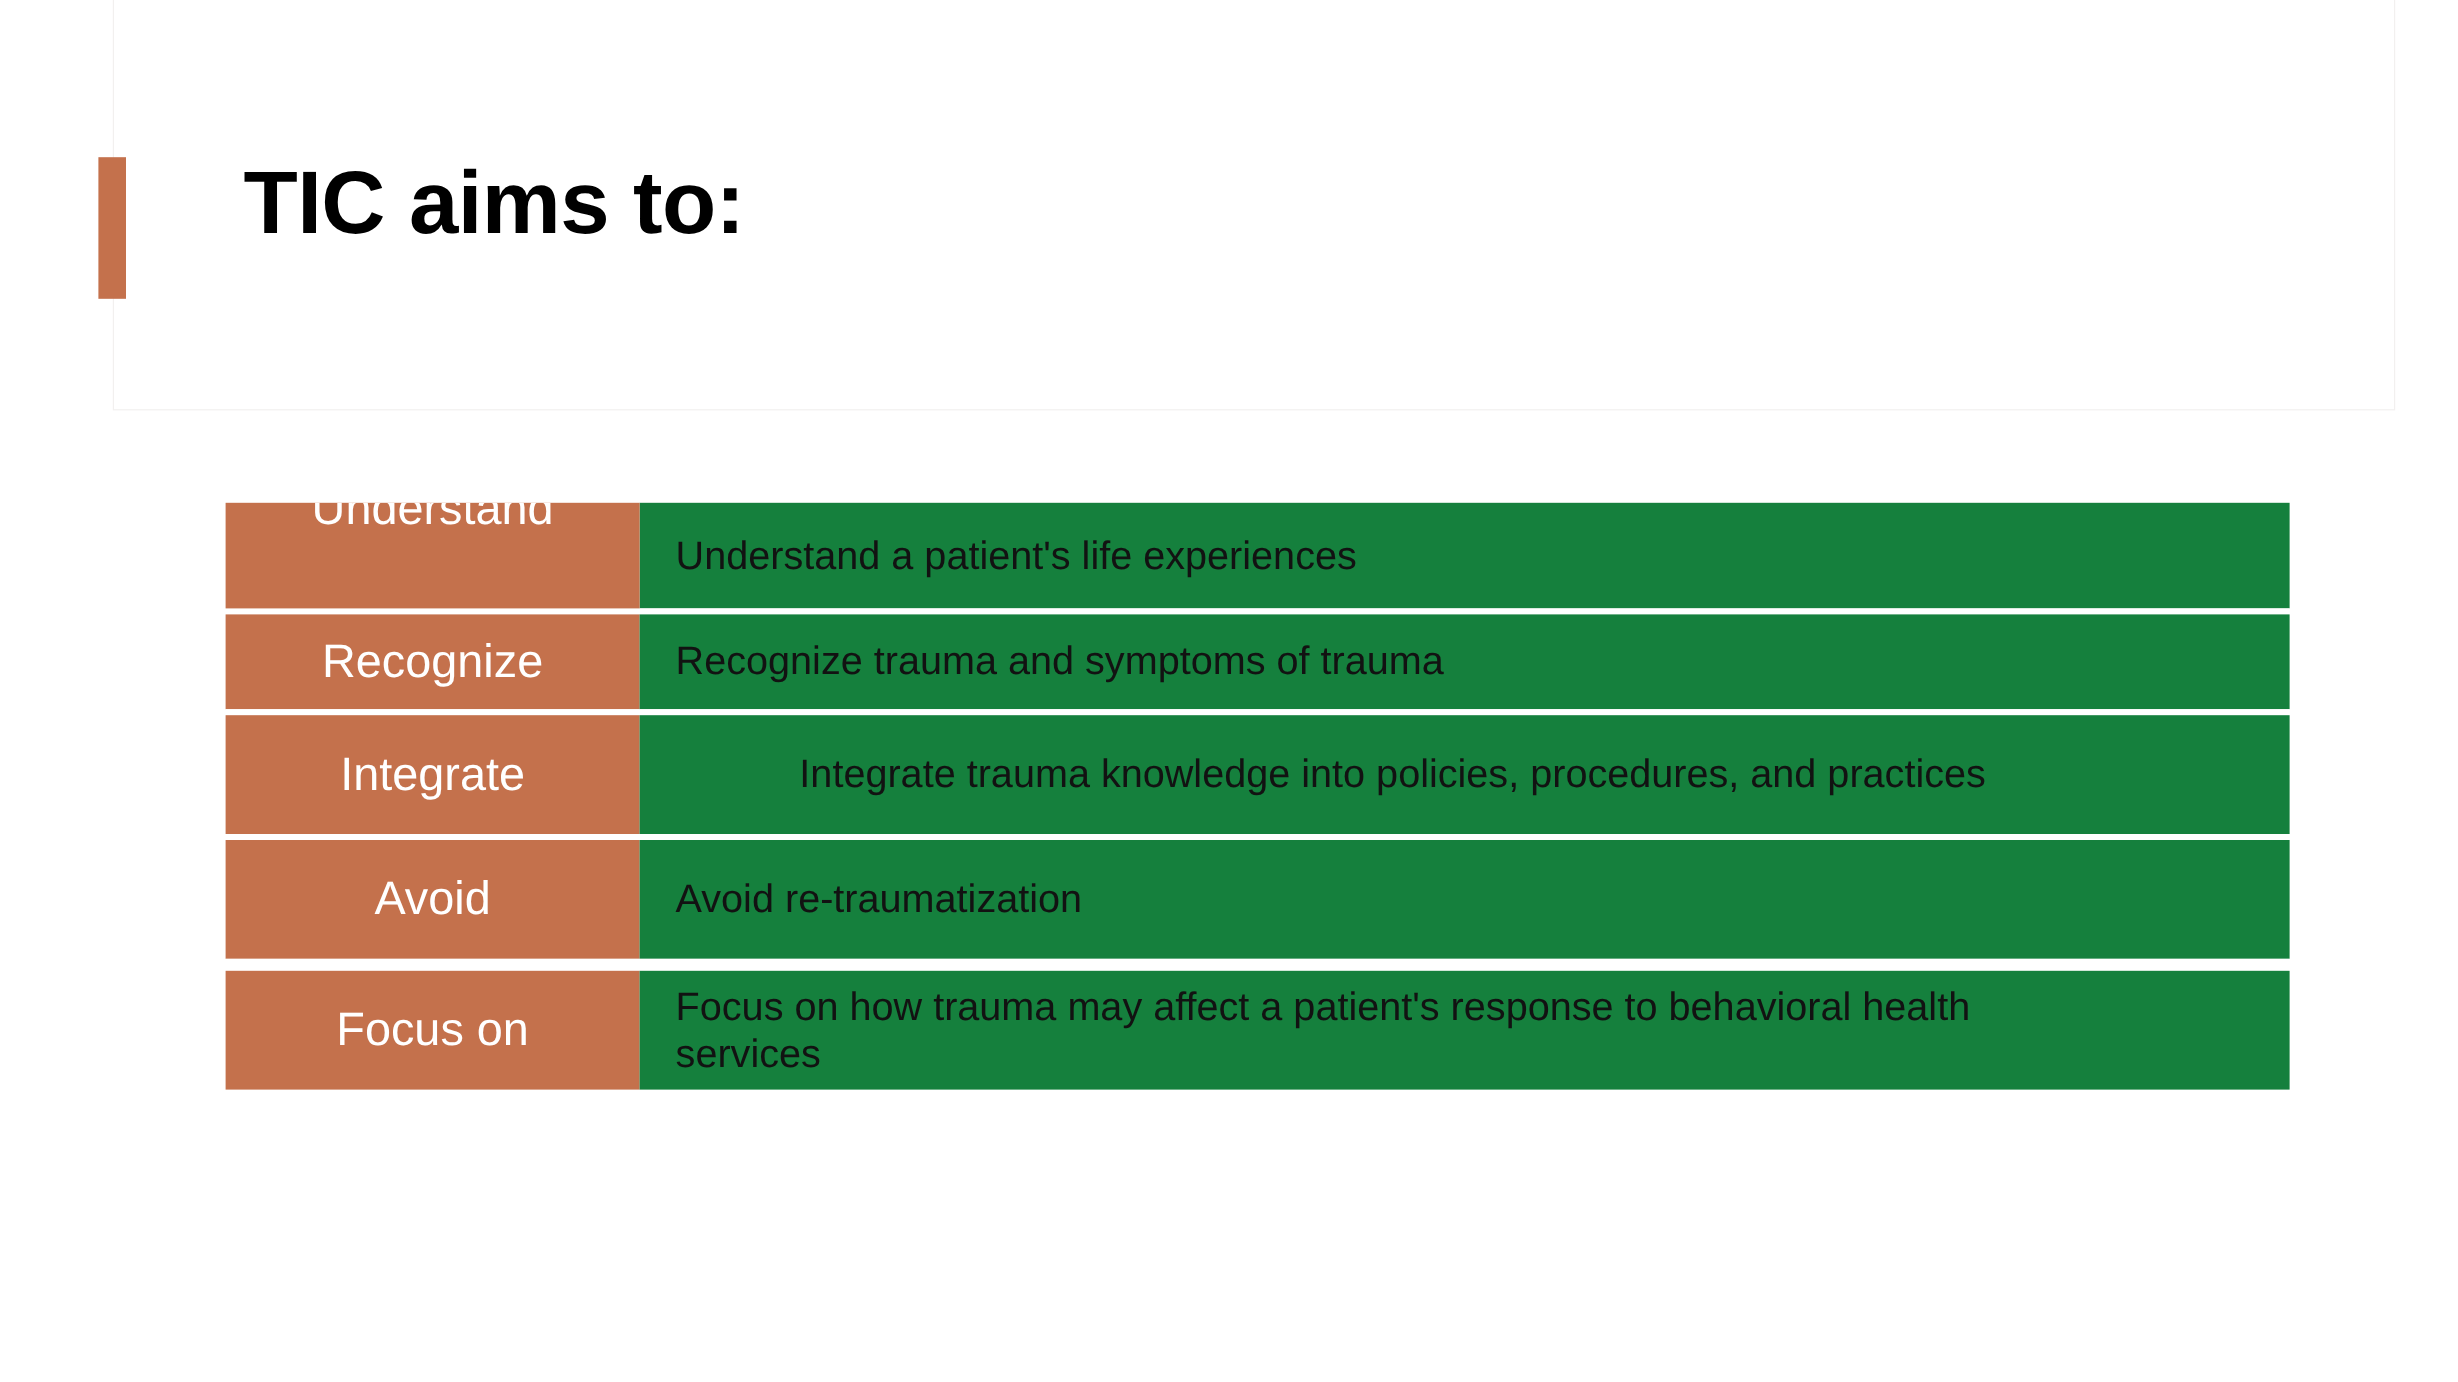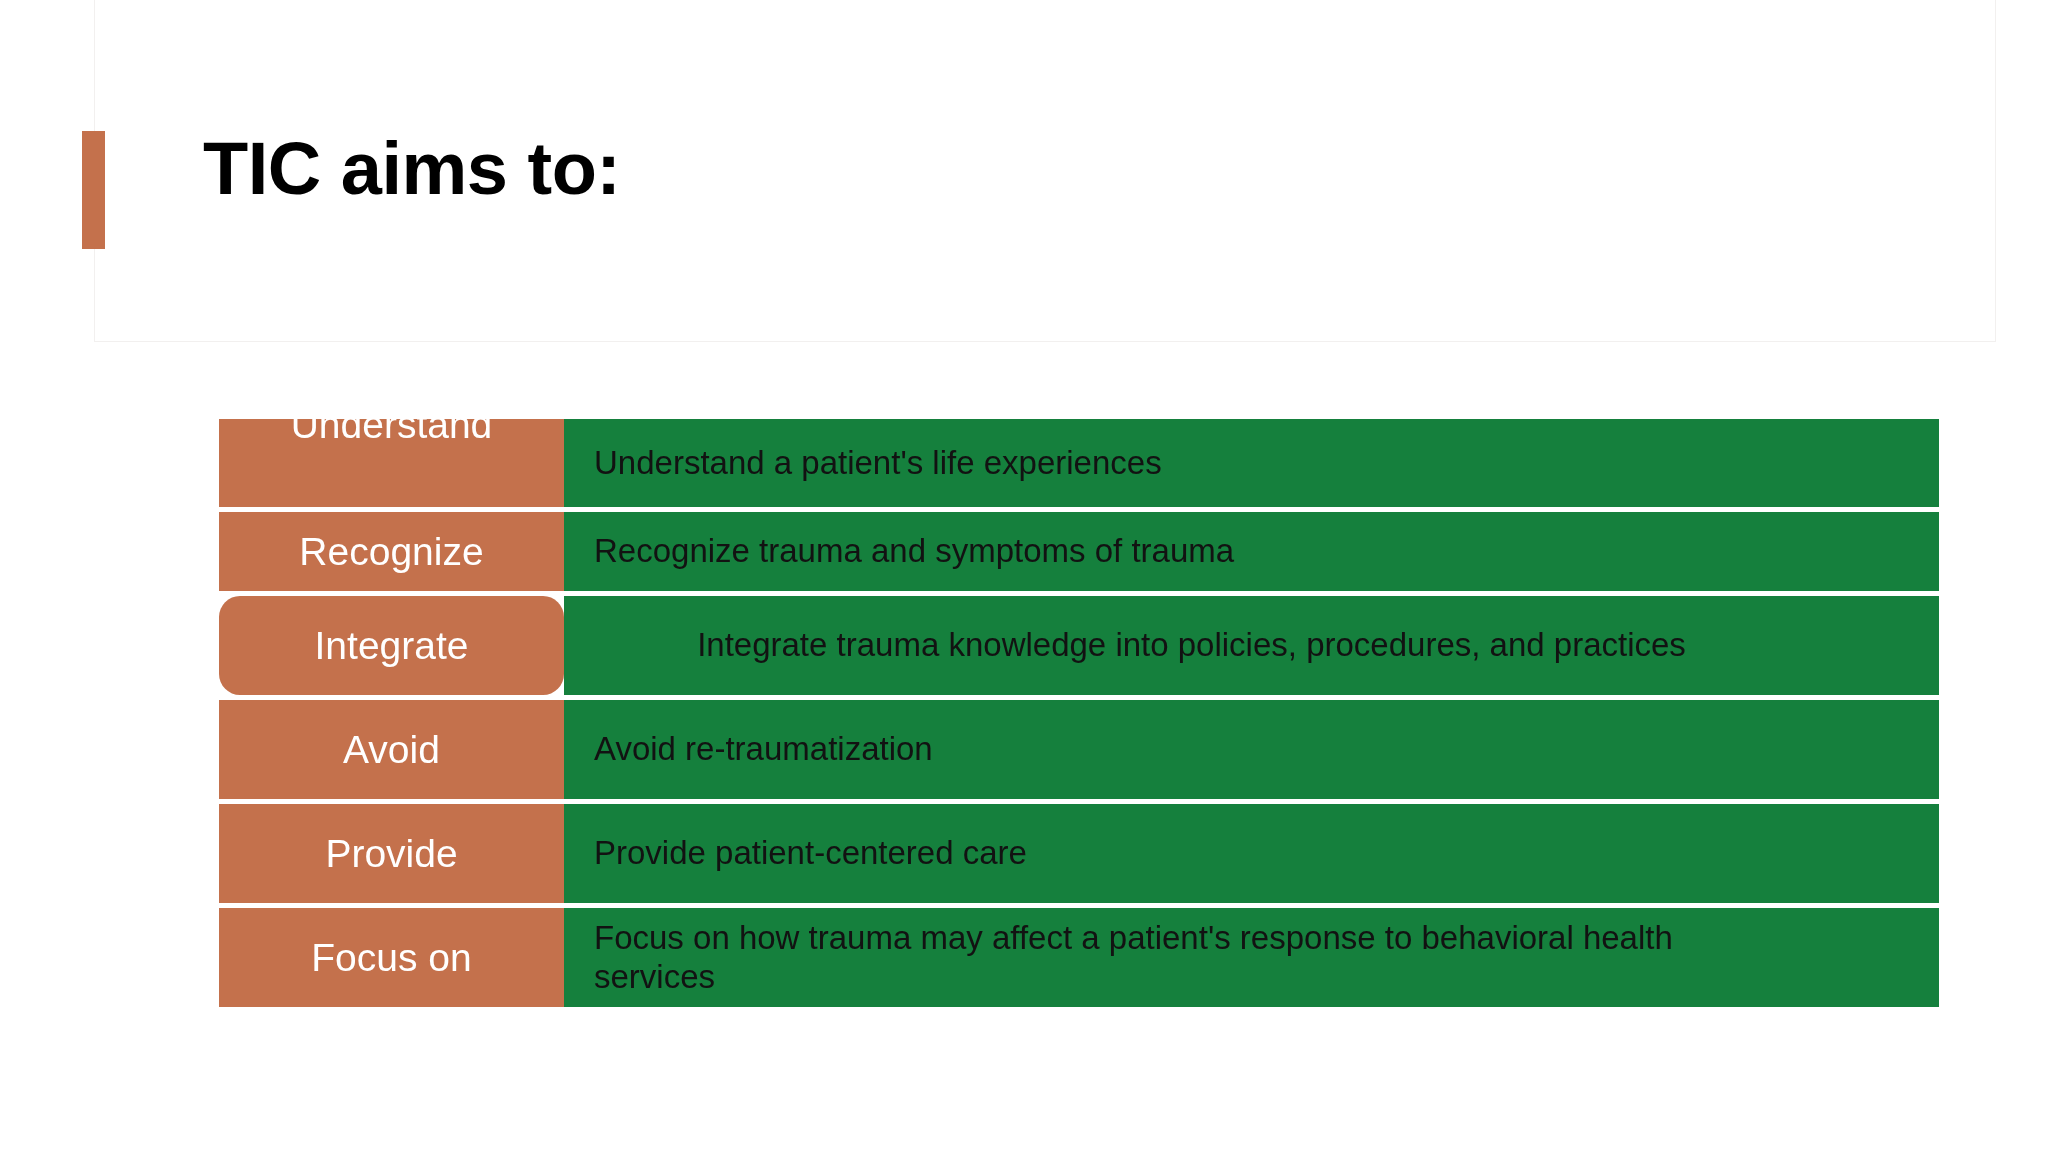--- a/index.html
+++ b/index.html
@@ -61,21 +61,20 @@
 
   
   #tic-table {
     position: absolute;
     left: 188px;
     top: 419px;
     width: 1720px;
     border-collapse: separate;
     border-spacing: 0;
     table-layout: fixed;
-    margin-left: 31px;
   }
 
   #tic-table tr { }
 
   .label-cell {
     width: 345px;
     background: #c4714c;
     color: #ffffff;
     font-size: 39px;
     text-align: center;
@@ -149,41 +148,37 @@
       <tr>
         <td class="label-cell" style="height:79px;text-align:center;">Recognize</td>
         <td class="desc-cell">Recognize trauma and symptoms of trauma</td>
       </tr>
       <tr class="gap-row">
         <td></td>
         <td></td>
       </tr>
 
       <tr>
-        <td class="label-cell" style="height:99px;border-radius:21px;">Integrate</td>
+        <td class="label-cell" style="height:99px;">Integrate</td>
         <td class="desc-cell" style="padding-right:150px;text-align:center;">Integrate trauma knowledge into policies, procedures, and practices</td>
       </tr>
       <tr class="gap-row">
         <td></td>
         <td></td>
       </tr>
 
       <tr>
         <td class="label-cell" style="height:99px;">Avoid</td>
         <td class="desc-cell">Avoid re-traumatization</td>
       </tr>
       <tr class="gap-row">
         <td></td>
         <td></td>
       </tr>
 
-      <tr>
-        <td class="label-cell" style="height:99px;">Provide</td>
-        <td class="desc-cell">Provide patient-centered care</td>
-      </tr>
       <tr class="gap-row">
         <td></td>
         <td></td>
       </tr>
 
       <tr>
         <td class="label-cell" style="height:99px;">Focus on</td>
         <td class="desc-cell" style="padding-right:250px;">Focus on how trauma may affect a patient's response to behavioral health services</td>
       </tr>
 

